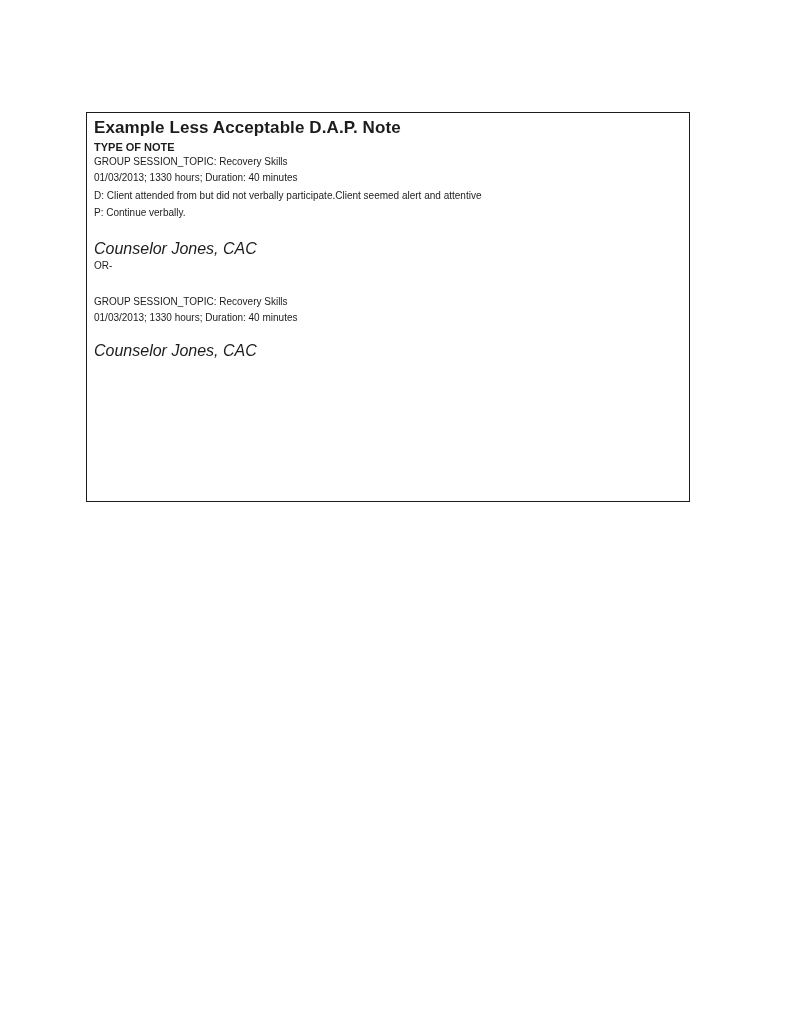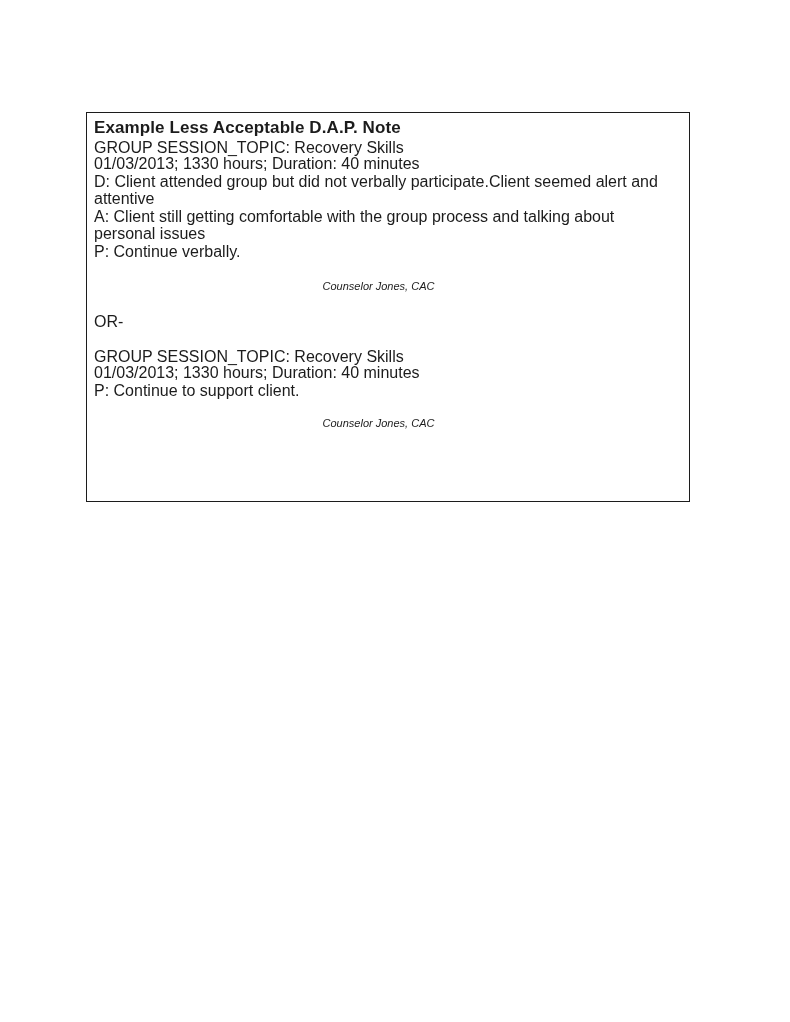--- a/index.html
+++ b/index.html
@@ -34,59 +34,57 @@
     letter-spacing: 0.1px;
     white-space: pre-wrap;
   }
   .note-type {
     font-size: 11px;
     line-height: 14px;
     font-weight: bold;
     white-space: pre-wrap;
   }
   .topic-line {
-    font-size: 16px;
+    font-size: 10px;
     line-height: 15px;
     white-space: pre-wrap;
   }
   .body-line {
-    font-size: 16px;
+    font-size: 10px;
     line-height: 17.5px;
     white-space: pre-wrap;
   }
   .signature {
-    font-size: 11px;
+    font-size: 16px;
     line-height: 17.5px;
     font-style: italic;
     white-space: pre-wrap;
-    text-align: center;
   }
   .mt-blank-1 { margin-top: 18px; }
-  .mt-blank-2 { margin-top: 17px; }
+  .mt-blank-2 { }
   .mt-blank-3 { margin-top: 19px; }
   .mt-blank-4 { margin-top: 16px; }
 </style>
 </head>
 <body>
 
 <div class="page">
   <div class="note-box">
 
     <div class="note-title">Example Less Acceptable D.A.P. Note</div>
+    <div class="note-type">TYPE OF NOTE</div>
 
     <div class="topic-line">GROUP SESSION_TOPIC: Recovery Skills</div>
     <div class="body-line">01/03/2013; 1330 hours; Duration: 40 minutes</div>
-    <div class="body-line">D: Client attended group but did not verbally participate.Client seemed alert and attentive</div>
-    <div class="body-line">A: Client still getting comfortable with the group process and talking about personal issues</div>
+    <div class="body-line">D: Client attended from but did not verbally participate.Client seemed alert and attentive</div>
     <div class="body-line">P: Continue verbally.</div>
 
     <div class="signature mt-blank-1">Counselor Jones, CAC</div>
 
     <div class="body-line mt-blank-2">OR-</div>
 
     <div class="topic-line mt-blank-3">GROUP SESSION_TOPIC: Recovery Skills</div>
     <div class="body-line">01/03/2013; 1330 hours; Duration: 40 minutes</div>
-    <div class="body-line">P: Continue to support client.</div>
 
     <div class="signature mt-blank-4">Counselor Jones, CAC</div>
 
   </div>
 </div>
 
 </body></html>

